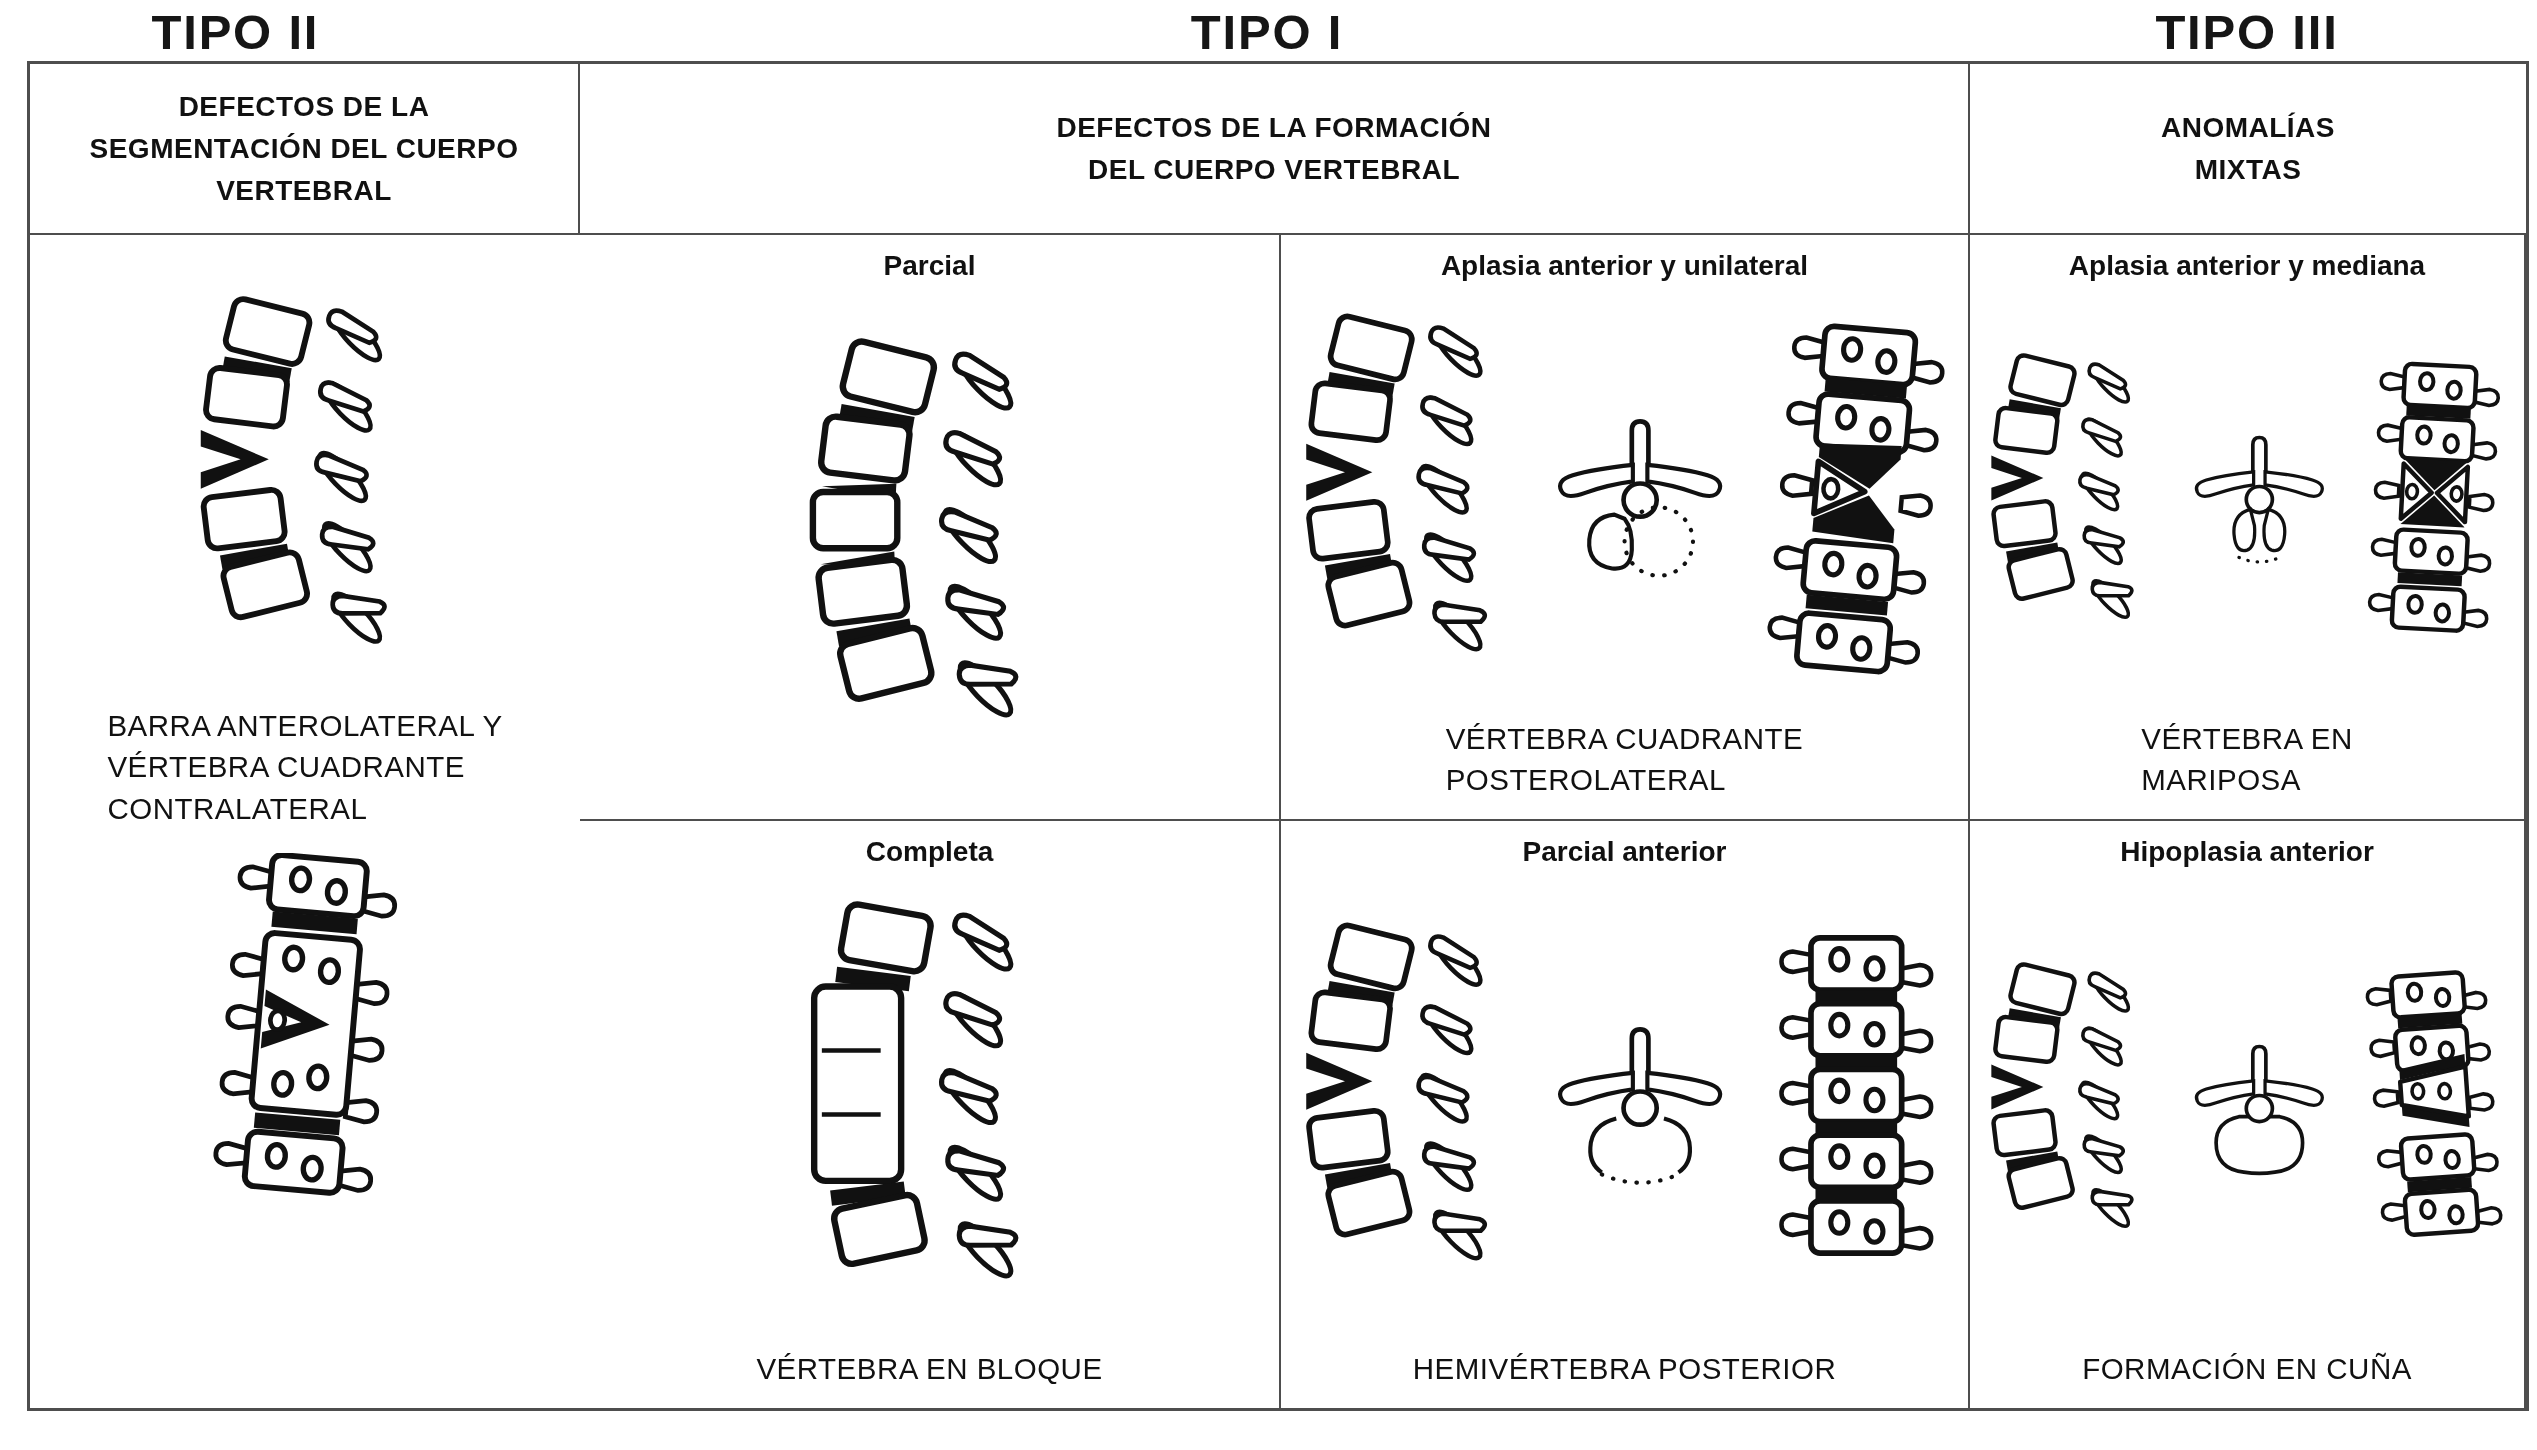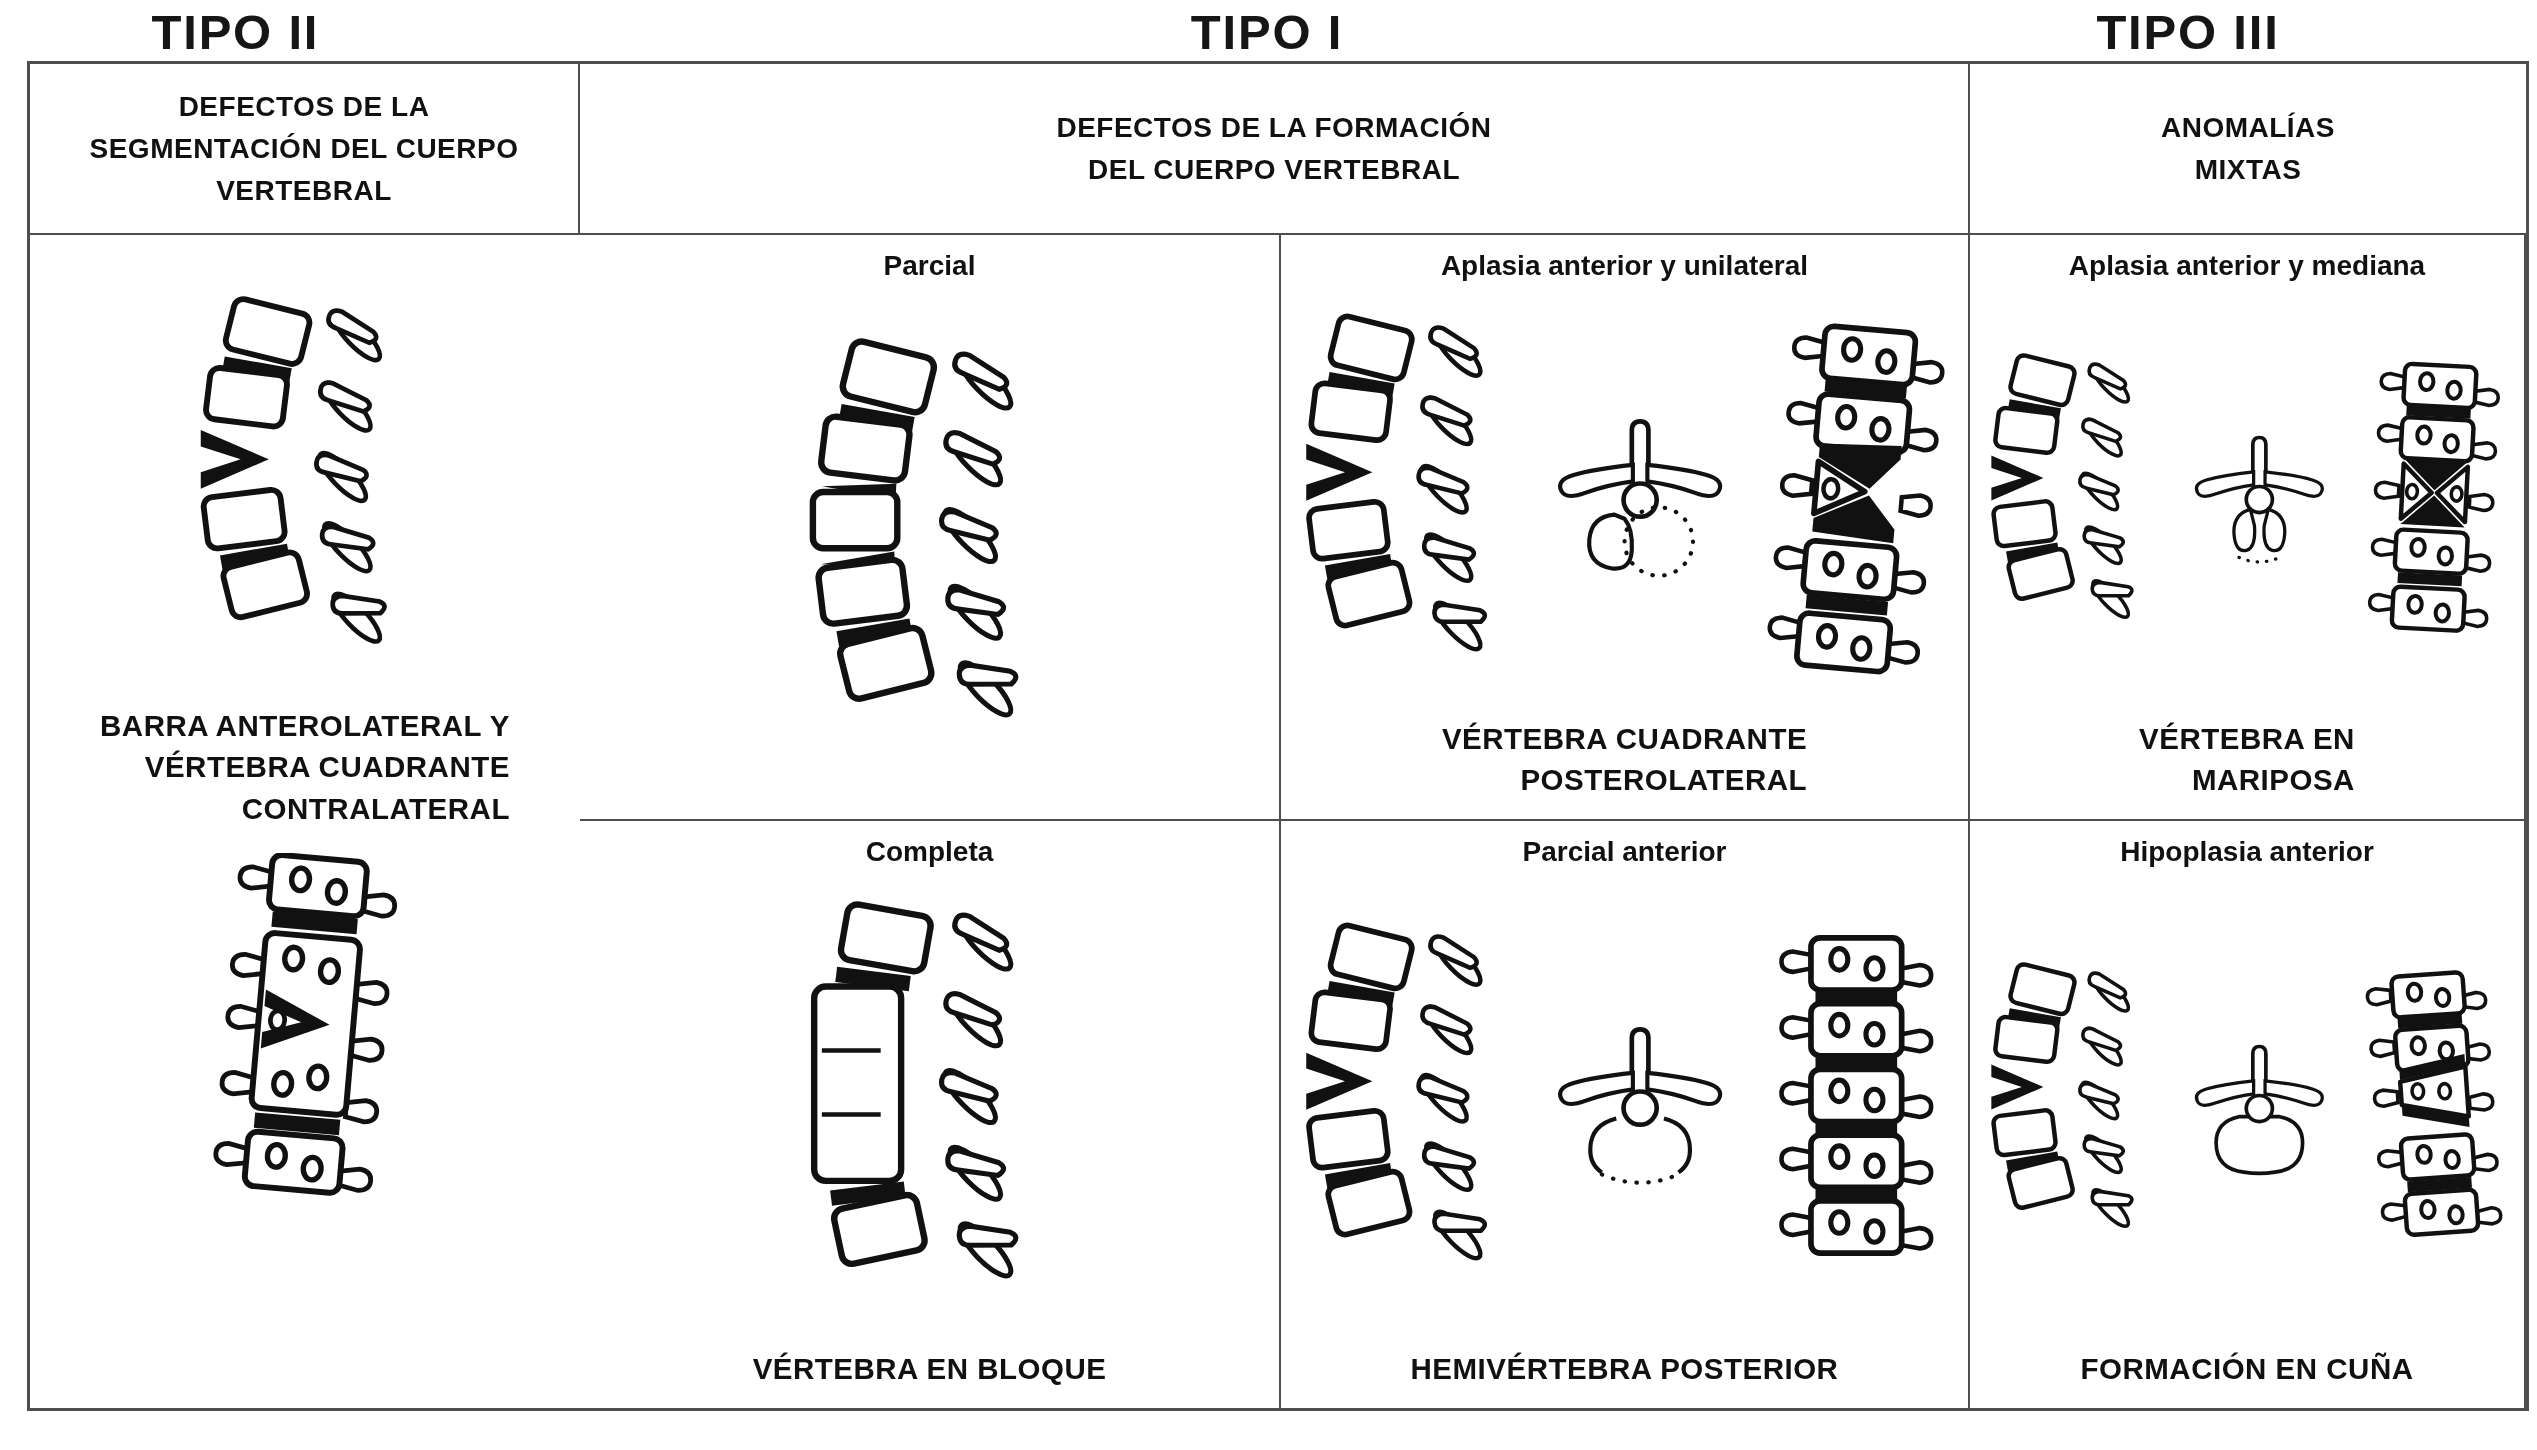--- a/index.html
+++ b/index.html
@@ -7,21 +7,21 @@
     width:2538px;height:1450px;position:relative;background:#ffffff;
     font-family:"Liberation Sans","DejaVu Sans",sans-serif;color:#111;
     -webkit-font-smoothing:antialiased;
   }
   .col-title{
     position:absolute;top:5.5px;height:53px;display:flex;align-items:center;justify-content:center;
     font-size:49px;font-weight:bold;letter-spacing:1.8px;color:#161616;
   }
   #title-tipo2{left:18.4px;width:434px;}
   #title-tipo1{left:572px;width:1390px;}
-  #title-tipo3{left:1911px;width:554px;}
+  #title-tipo3{left:1970px;width:554px;}
 
   .grid{
     position:absolute;left:27px;top:61px;width:2502px;height:1350px;
     border:3.7px solid #4e4e4e;box-sizing:border-box;
     display:grid;
     grid-template-columns:550px 701px 689px 1fr;
     grid-template-rows:171px 586px 1fr;
     background:#fff;
   }
   .gcell{border-right:2.8px solid #4e4e4e;border-bottom:2.8px solid #4e4e4e;box-sizing:border-box;overflow:hidden;}
@@ -33,21 +33,21 @@
     font-size:28px;font-weight:bold;line-height:1.5;letter-spacing:0.5px;white-space:pre-line;
   }
   .span2{grid-column:2 / span 2;}
   .rowspan2{grid-row:2 / span 2;}
 
   .cell{
     display:flex;flex-direction:column;align-items:center;justify-content:space-between;
     padding:14.8px 7.4px 18.4px;box-sizing:border-box;gap:12px;
   }
   .cell-title{font-size:28px;font-weight:bold;text-align:center;white-space:pre-line;}
-  .cell-caption{font-size:29.5px;font-weight:bold;text-align:right;line-height:1.4;letter-spacing:0.5px;white-space:pre-line;}
+  .cell-caption{font-size:29.5px;font-weight:normal;text-align:left;line-height:1.4;letter-spacing:0.5px;white-space:pre-line;}
   .illus-row{flex:1;display:flex;align-items:center;justify-content:center;gap:24px;width:100%;}
 
   .mix-cell{display:flex;flex-direction:column;align-items:center;justify-content:flex-start;padding:59px 9.2px 28px;box-sizing:border-box;}
   .mix-cell .cell-caption{margin:24px 0;}
 
   svg.lat{height:397px;}
   svg.lat.big{height:422px;}
   svg.lat.mix{height:387px;}
   svg.axial{width:186px;}
   svg.front{height:365px;}

